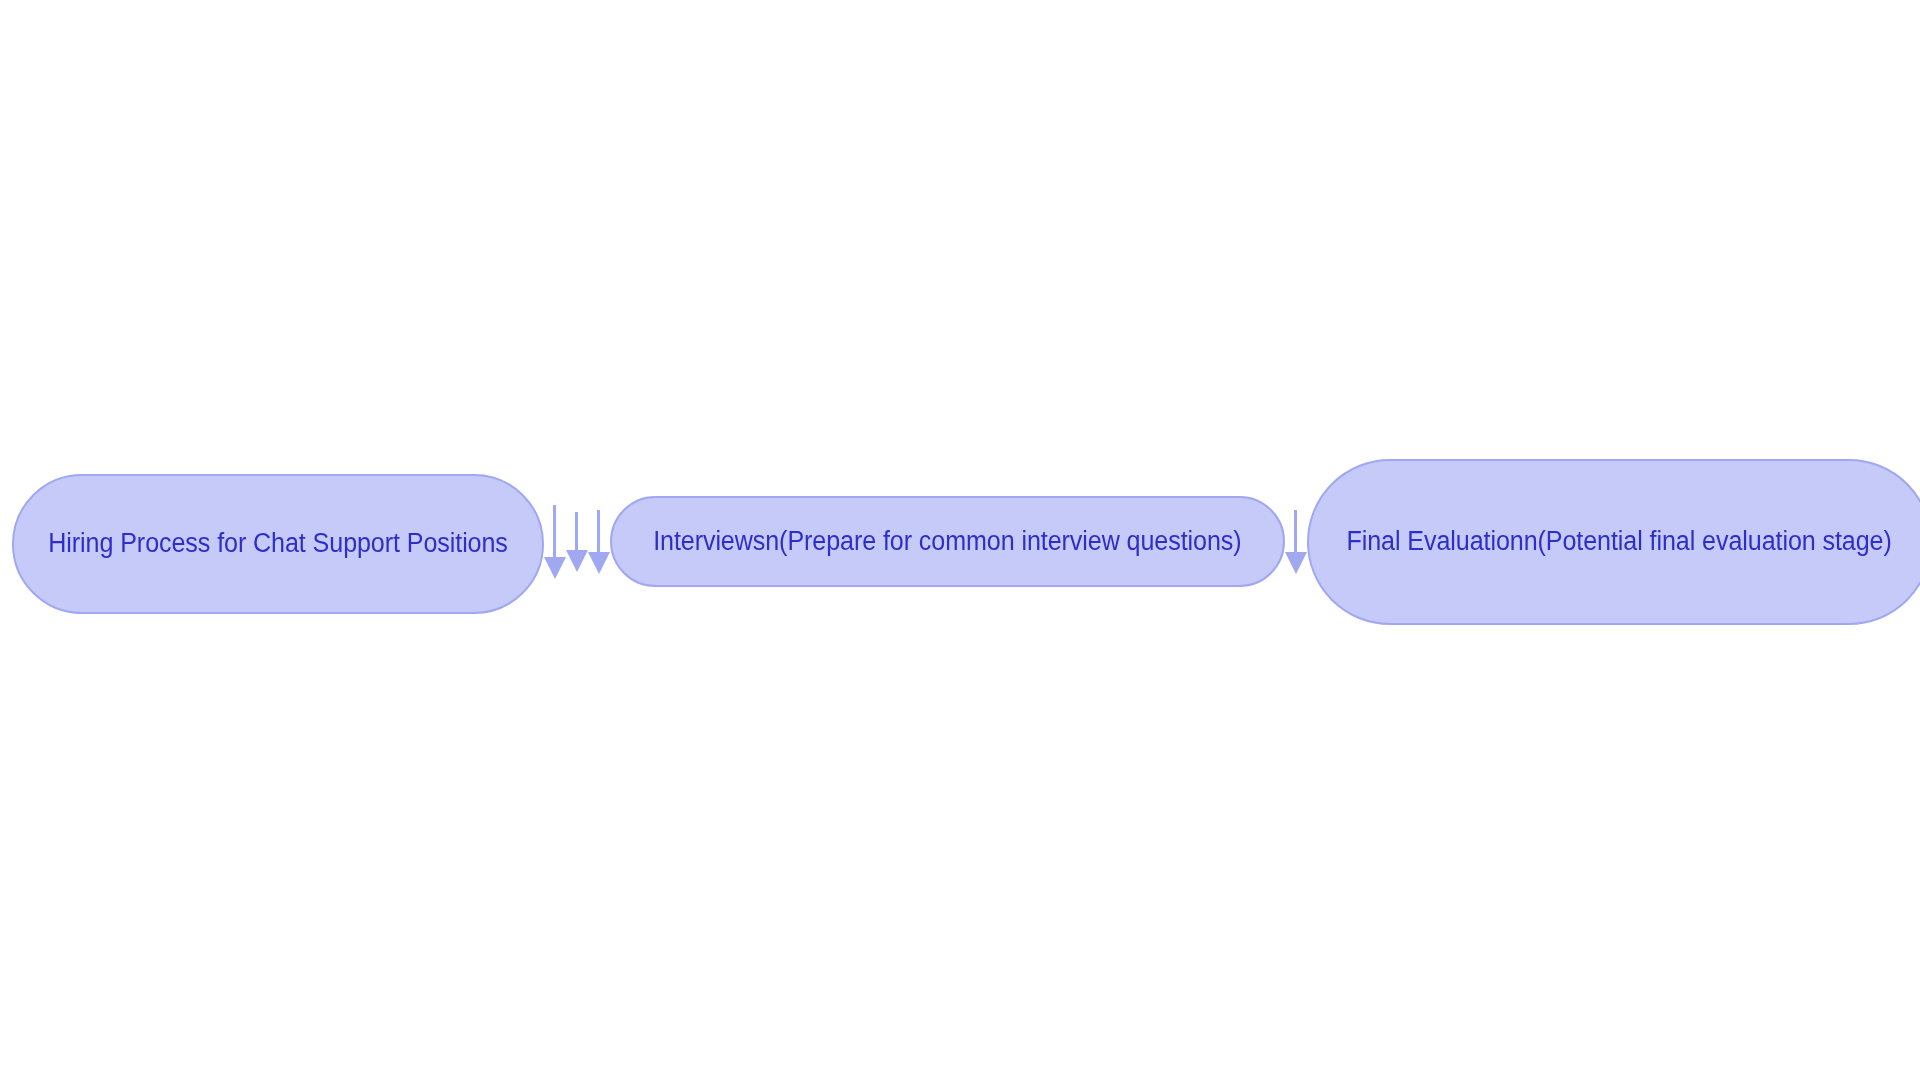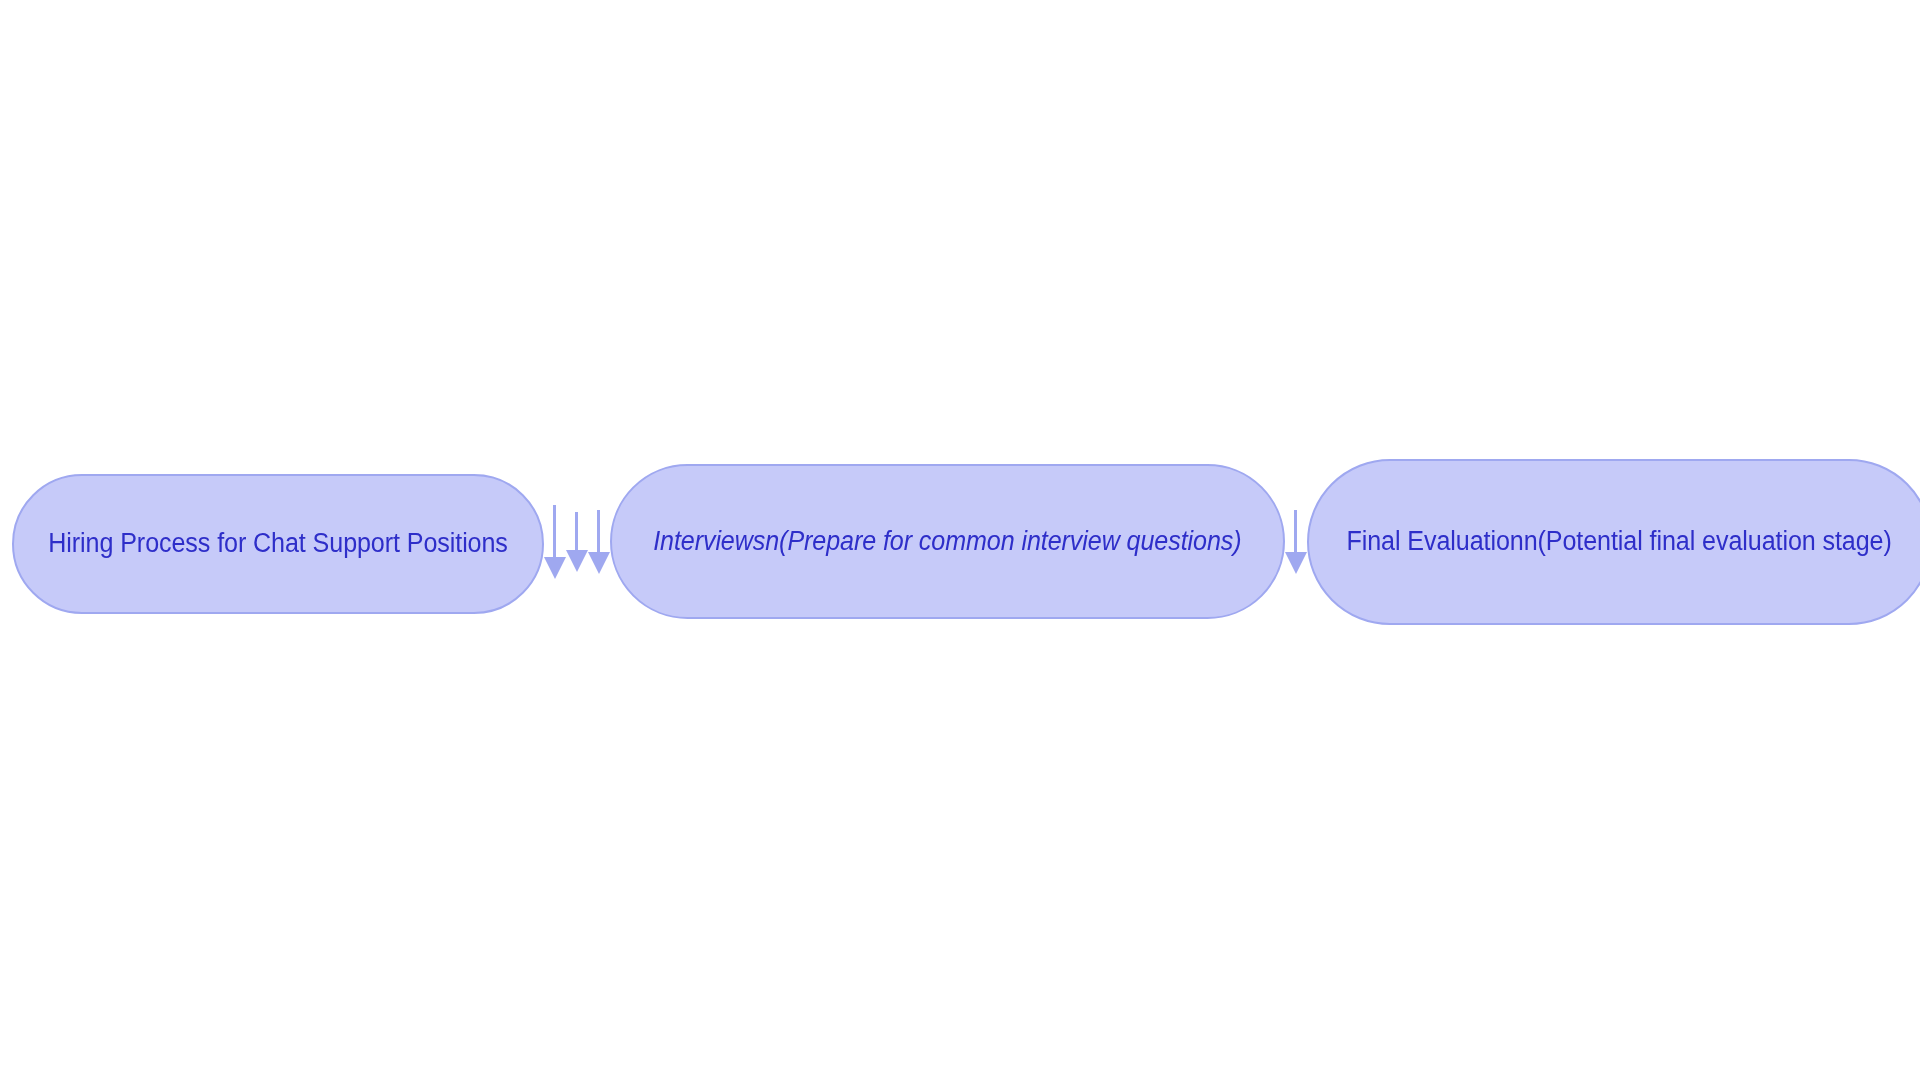--- a/index.html
+++ b/index.html
@@ -56,21 +56,21 @@
     line-height: 1.1;
     transform: scaleX(0.93);
     transform-origin: center center;
     display: inline-block;
   }
 
   
   .node-0 { width: 658px; height: 140px; margin-top: 4px; }
   .node-1 { width: 802px; height: 130px; }
   .node-2 { width: 770px; height: 124px; }
-  .node-3 { width: 836px; height: 155px; font-style: italic; }
+  .node-3 { width: 836px; height: 91px; }
   .node-4 { width: 774px; height: 166px; }
 
   
   .connector {
     position: relative;
     width: 22px;
     display: flex;
     flex-direction: column;
     align-items: center;
     justify-content: flex-start;

